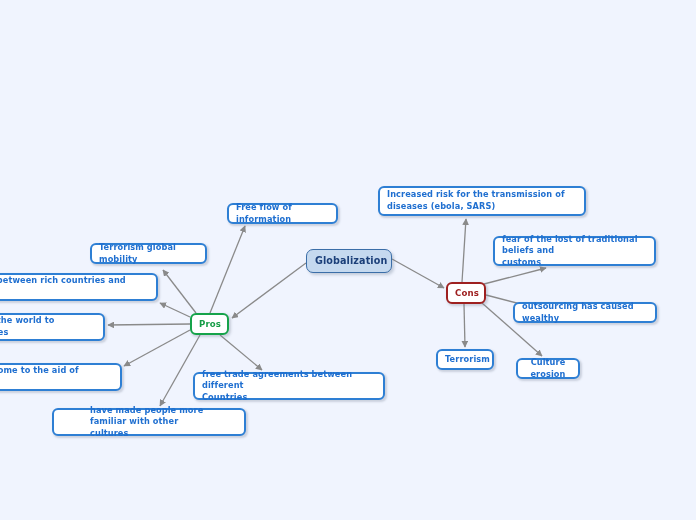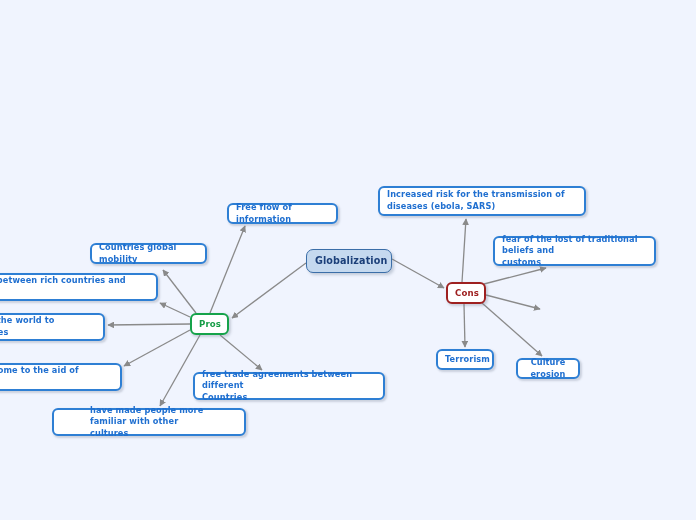--- a/index.html
+++ b/index.html
@@ -119,21 +119,21 @@
 
   <div class="node cons" style="left:446px; top:282px; width:40px; height:22px;">
     <span class="txt" style="text-align:center;">Cons</span>
   </div>
 
   <div class="node" style="left:189px; top:203px; width:111px; height:21px;margin-left:38px;">
     <span class="txt">Free flow of information</span>
   </div>
 
   <div class="node" style="left:90px; top:243px; width:117px; height:21px;">
-    <span class="txt">Countries global mobility</span>
+    <span class="txt">Terrorism global mobility</span>
   </div>
 
   <div class="node" style="left:-45px; top:273px; width:203px; height:28px;">
     <span class="txt" style="white-space:pre-line;">urcing between rich countries and
 nes</span>
   </div>
 
   <div class="node" style="left:-62px; top:313px; width:167px; height:28px;">
     <span class="txt" style="white-space:pre-line;">es around the world to
 tern services</span>
@@ -157,20 +157,23 @@
   <div class="node" style="left:378px; top:186px; width:208px; height:30px;">
     <span class="txt" style="white-space:pre-line;">Increased risk for the transmission of
 diseases (ebola, SARS)</span>
   </div>
 
   <div class="node" style="left:493px; top:236px; width:163px; height:30px;">
     <span class="txt" style="white-space:pre-line;">fear of the lost of traditional beliefs and
 customs</span>
   </div>
 
+  <div class="node" style="left:513px; top:302px; width:144px; height:21px;">
+    <span class="txt">outsourcing has caused wealthy</span>
+  </div>
 
   <div class="node" style="left:436px; top:349px; width:58px; height:21px;">
     <span class="txt" style="text-align:center;">Terrorism</span>
   </div>
 
   <div class="node" style="left:516px; top:358px; width:64px; height:21px;">
     <span class="txt" style="text-align:center;">Culture erosion</span>
   </div>
 
 </div>

